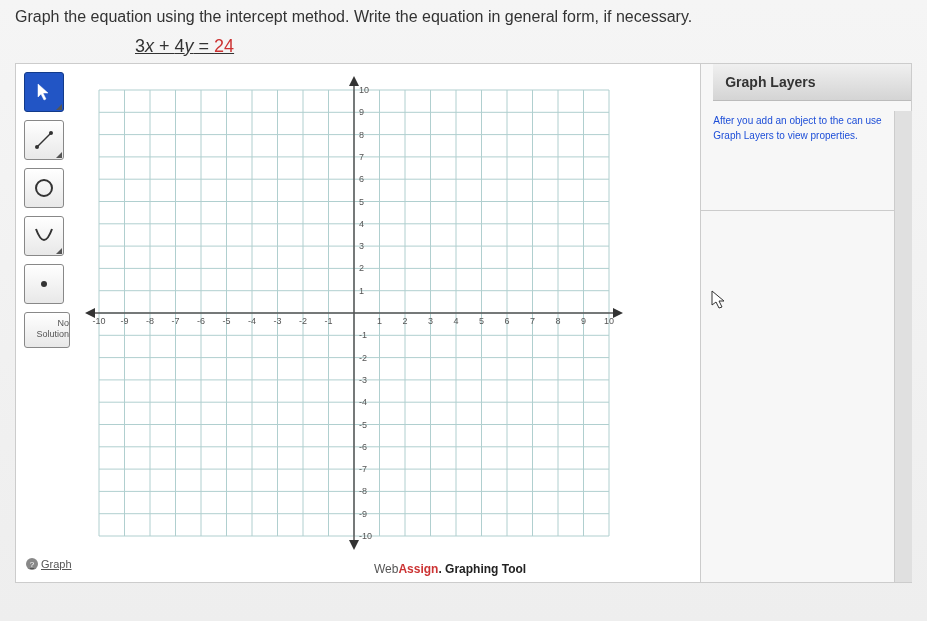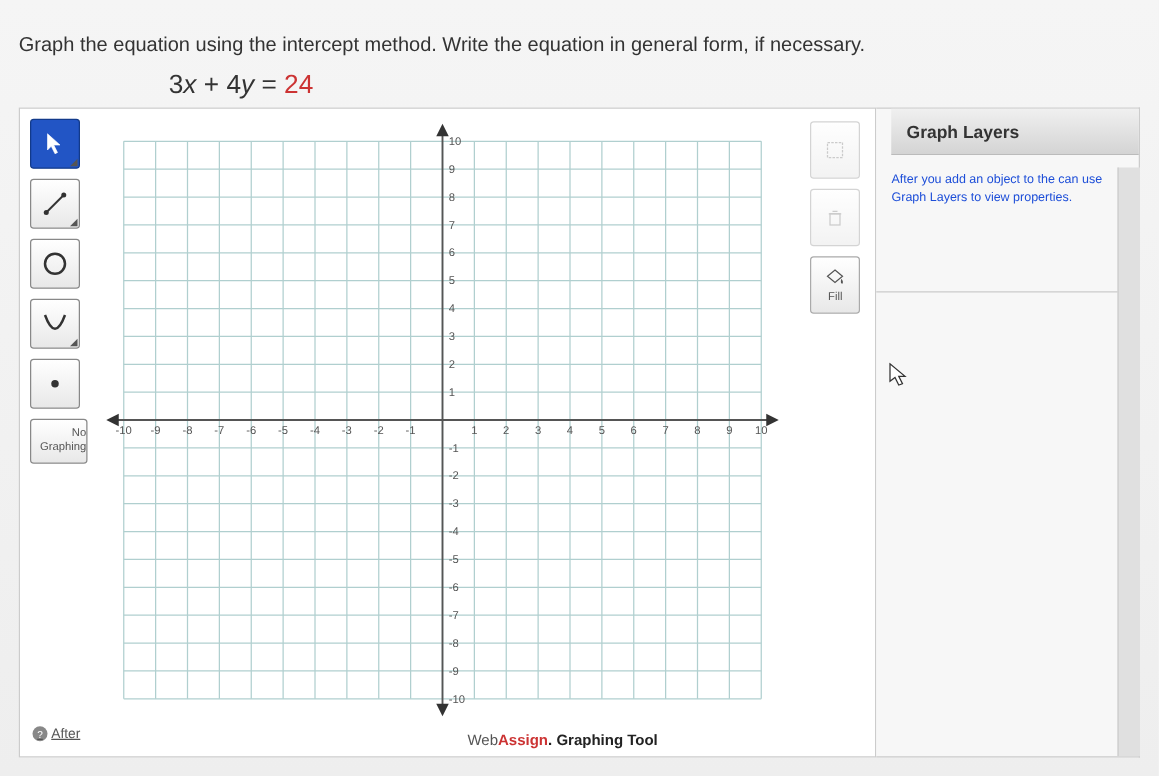--- a/index.html
+++ b/index.html
@@ -8,33 +8,34 @@
       background: #f0f0f0;
       width: 927px;
       height: 621px;
       position: relative;
       overflow: hidden;
     }
     .container {
       background: linear-gradient(#f5f5f5, #eeeeee);
       width: 100%;
       height: 100%;
-      padding: 28px 15px;
+      padding: 8px 15px;
     }
     .instruction {
       font-size: 16px;
       color: #333;
       margin-bottom: 10px;
     }
     .equation {
       margin-left: 120px;
-      font-size: 21px;
+      font-size: 18px;
       font-style: italic;
       color: #333;
       margin-bottom: 6px;
+      text-decoration: underline;
     }
     .equation .num { color: #cc3333; font-style: normal;}
     .equation .op { font-style: normal; }
     .main-area {
       display: flex;
       gap: 0;
     }
     .graph-panel {
       background: #fff;
       width: 700px;
@@ -228,21 +229,21 @@
             </svg>
           <div class="corner"></div>
         </div>
         <div class="tool-btn">
           <svg width="22" height="22">
               <circle cx="11" cy="11" r="3" fill="#333"></circle>
             </svg>
         </div>
         <div class="no-solution-btn">
           <div>No</div>
-          <div>Graphing</div>
+          <div>Solution</div>
         </div>
       </div>
 
       <svg class="grid-area" viewBox="0 0 546 482">
           <line x1="18" y1="464" x2="18" y2="18" class="grid"></line>
           <line x1="43.5" y1="464" x2="43.5" y2="18" class="grid"></line>
           <line x1="69" y1="464" x2="69" y2="18" class="grid"></line>
           <line x1="94.5" y1="464" x2="94.5" y2="18" class="grid"></line>
           <line x1="120" y1="464" x2="120" y2="18" class="grid"></line>
           <line x1="145.5" y1="464" x2="145.5" y2="18" class="grid"></line>
@@ -323,45 +324,24 @@
           <text x="278" y="177.1" text-anchor="start" class="tick">3</text>
           <text x="278" y="154.79999999999998" text-anchor="start" class="tick">4</text>
           <text x="278" y="132.5" text-anchor="start" class="tick">5</text>
           <text x="278" y="110.2" text-anchor="start" class="tick">6</text>
           <text x="278" y="87.89999999999999" text-anchor="start" class="tick">7</text>
           <text x="278" y="65.6" text-anchor="start" class="tick">8</text>
           <text x="278" y="43.3" text-anchor="start" class="tick">9</text>
           <text x="278" y="21" text-anchor="start" class="tick">10</text>
         </svg>
 
-      <div class="toolbar-right">
-        <div class="small-btn disabled">
-          <svg width="16" height="16">
-              <rect x="2" y="2" width="12" height="12" fill="none" stroke="#999" stroke-dasharray="2,1"></rect>
-            </svg>
-        </div>
-        <div class="small-btn disabled">
-          <svg width="14" height="14">
-              <rect x="3" y="4" width="8" height="9" fill="none" stroke="#999"></rect>
-              <line x1="2" y1="4" x2="12" y2="4" stroke="#999"></line>
-              <line x1="5" y1="2" x2="9" y2="2" stroke="#999"></line>
-            </svg>
-        </div>
-        <div class="small-btn">
-          <svg width="16" height="14">
-              <path d="M8 1 L14 6 L8 11 L2 6 Z" fill="none" stroke="#555"></path>
-              <path d="M13 8 Q15 10 14 12 Q12 12 13 8" fill="#555"></path>
-            </svg>
-          <span class="fill-label">Fill</span>
-        </div>
-      </div>
 
       <div class="help-link">
         <span class="help-icon-circle">?</span>
-        <span>After</span>
+        <span>Graph</span>
       </div>
 
       <div class="attribution">
         <span>Web</span><span class="wa-red">Assign</span><span class="wa-bold">. Graphing Tool</span>
       </div>
     </div>
 
     <div class="layers-panel">
       <div class="layers-header">Graph Layers</div>
       <div class="layers-body">After you add an object to the can use Graph Layers to view properties.</div>

